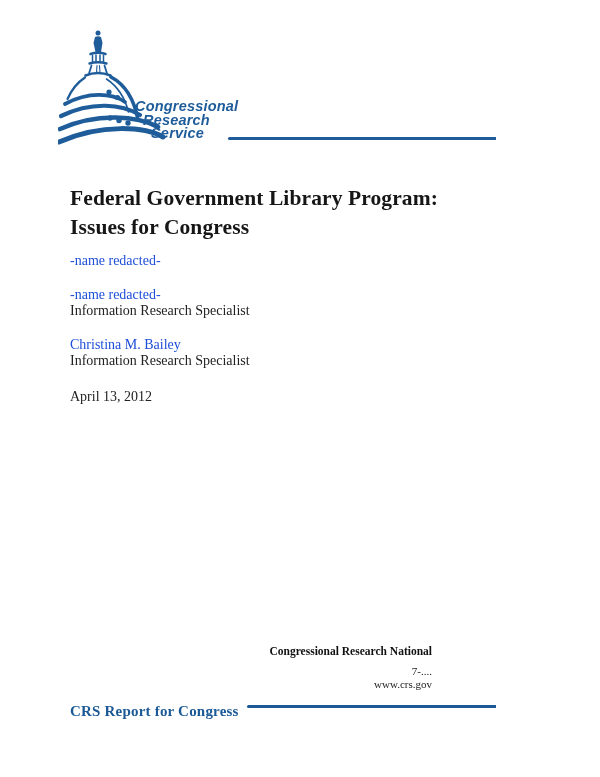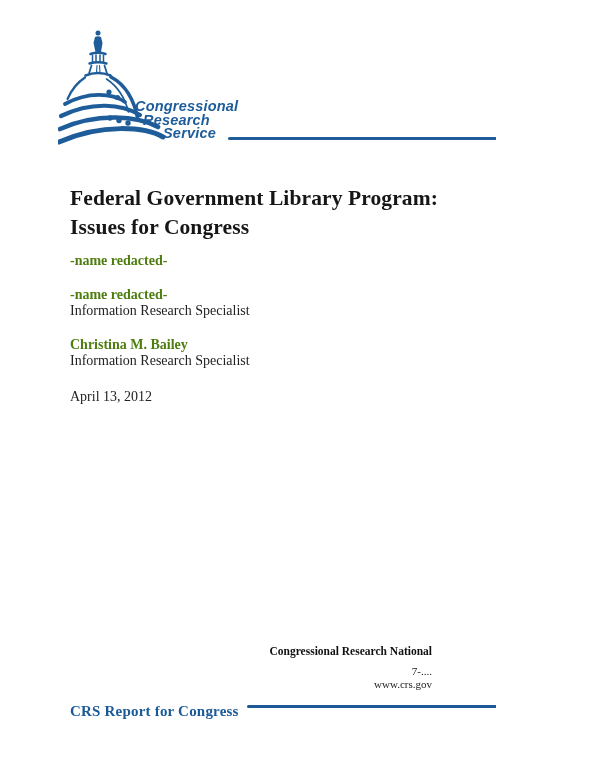--- a/index.html
+++ b/index.html
@@ -10,31 +10,31 @@
   
   .logo{position:absolute;left:58px;top:28px;width:482px;height:120px;}
   .dome{position:absolute;left:0;top:0;}
   .wordmark{
     position:absolute;left:77px;top:72px;
     font-family:"Liberation Sans","DejaVu Sans",sans-serif;
     font-weight:bold;font-style:italic;color:#1e5c9a;
     font-size:14.5px;line-height:13.5px;letter-spacing:.2px;white-space:nowrap;
   }
   .wordmark .l2{margin-left:8px;}
-  .wordmark .l3{margin-left:28px;}
+  .wordmark .l3{margin-left:16px;}
   .logo-rule{position:absolute;left:228px;top:137px;width:309px;height:3px;background:#1e5c9a;border-radius:2px;}
   
   .title{
     position:absolute;left:70px;top:170px;
     font-size:21.5px;line-height:29px;font-weight:bold;color:#161616;letter-spacing:.1px;
   }
   
   .byline{position:absolute;left:70px;top:253px;font-size:14px;line-height:16px;color:#222;}
   .author{margin-bottom:18px;}
-  .author .name{font-weight:bold;color:#4d7c0f;}
+  .author .name{font-weight:normal;color:#1d4ed8;}
   .date-line{margin-top:20px;}
   
   .pubinfo{position:absolute;right:64px;top:645px;text-align:right;font-size:11px;line-height:13.5px;color:#222;}
   .pubinfo .org{font-weight:bold;font-size:11.5px;margin-bottom:6px;color:#111;}
   
   .footer{position:absolute;left:70px;top:703px;width:472px;}
   .banner-row{display:flex;align-items:flex-start;}
   .banner{font-size:15px;font-weight:bold;color:#1b5a96;white-space:nowrap;letter-spacing:.2px;}
   .footer-rule{flex:1;height:3px;background:#1b5a96;margin-left:8px;margin-top:2px;border-radius:2px;}
   .tagline{font-size:9.5px;font-style:italic;color:#1b5a96;margin-top:3px;letter-spacing:.1px;}

